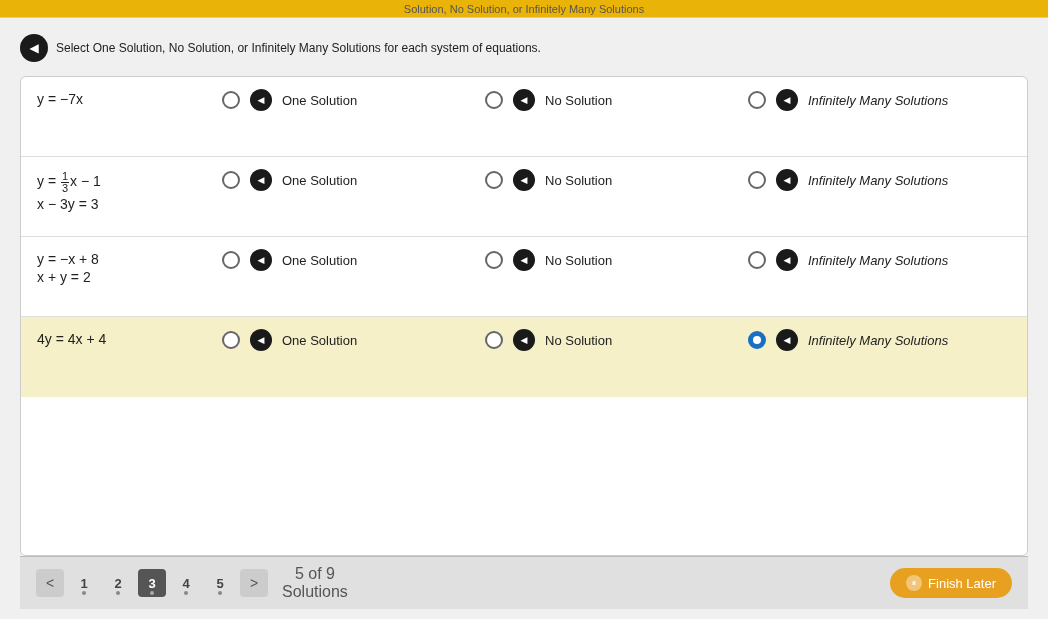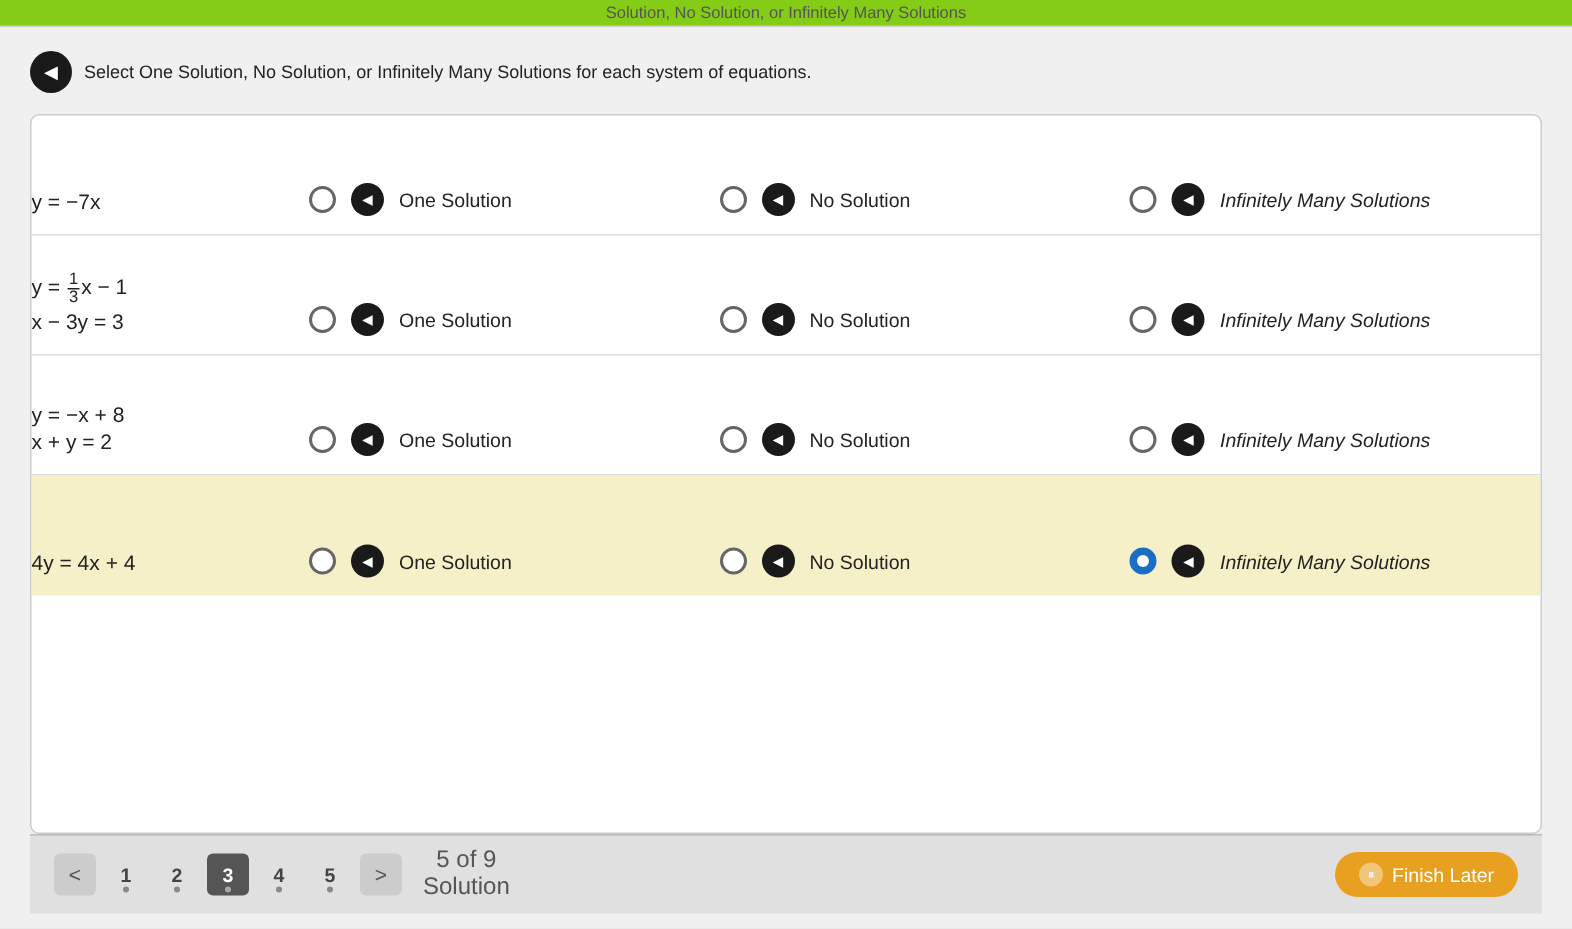--- a/index.html
+++ b/index.html
@@ -6,21 +6,21 @@
     body {
       font-family: Arial, sans-serif;
       background: #d0d0d0;
       width: 1048px;
       height: 619px;
       overflow: hidden;
       position: relative;
     }
 
     .top-bar {
-      background: #84cc16;
+      background: #eab308;
       height: 18px;
       width: 100%;
       text-align: center;
       font-size: 11px;
       color: #555;
       line-height: 18px;
       border-bottom: 1px solid #ccc;
     }
 
     .main-container {
@@ -66,22 +66,22 @@
       border: 1px solid #ccc;
       border-radius: 6px;
       flex: 1;
       overflow: hidden;
       display: flex;
       flex-direction: column;
     }
 
     .question-row {
       display: flex;
-      align-items: flex-end;
-      padding: 12px 0;
+      align-items: flex-start;
+      padding: 12px 16px;
       border-bottom: 1px solid #ddd;
       min-height: 80px;
     }
 
     .question-row:last-child {
       border-bottom: none;
     }
 
     .question-row.highlighted {
       background: #f5f0c8;
@@ -400,21 +400,21 @@
       <span>4</span>
       <div class="dot"></div>
     </div>
     <div class="page-btn">
       <span>5</span>
       <div class="dot"></div>
     </div>
     <div class="nav-arrow">&gt;</div>
     <div class="progress-text">
       <div>5 of 9</div>
-      <div>Solution</div>
+      <div>Solutions</div>
     </div>
     <button class="finish-later-btn">
       <div class="pause-icon">⏸</div>
       <span>Finish Later</span>
     </button>
   </div>
 
 </div>
 
 </body></html>

